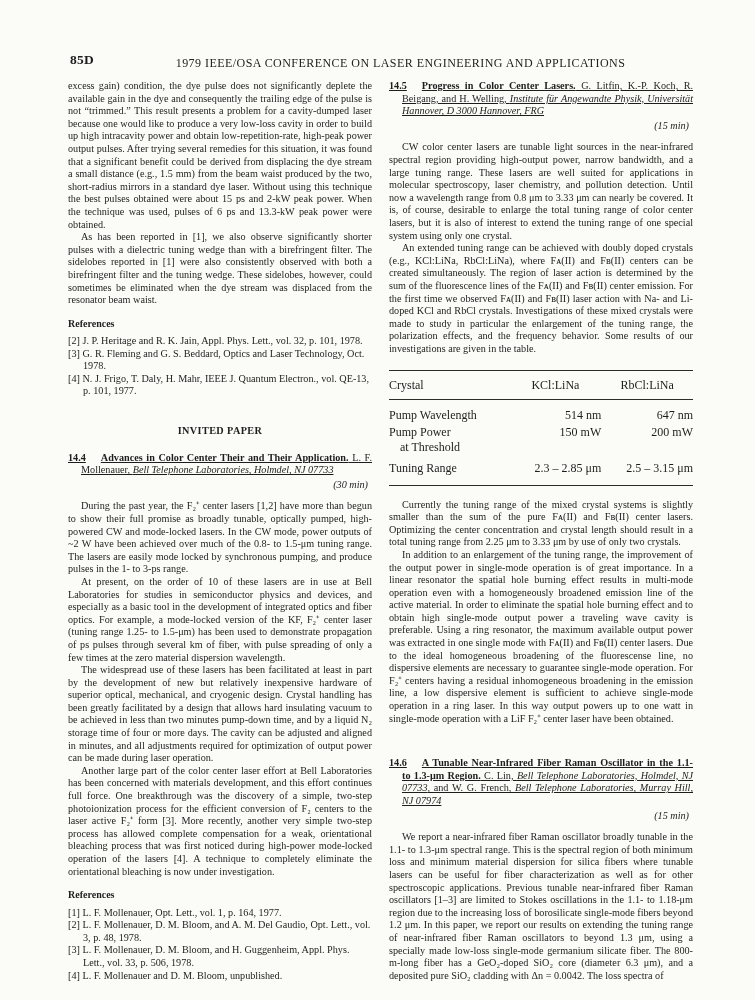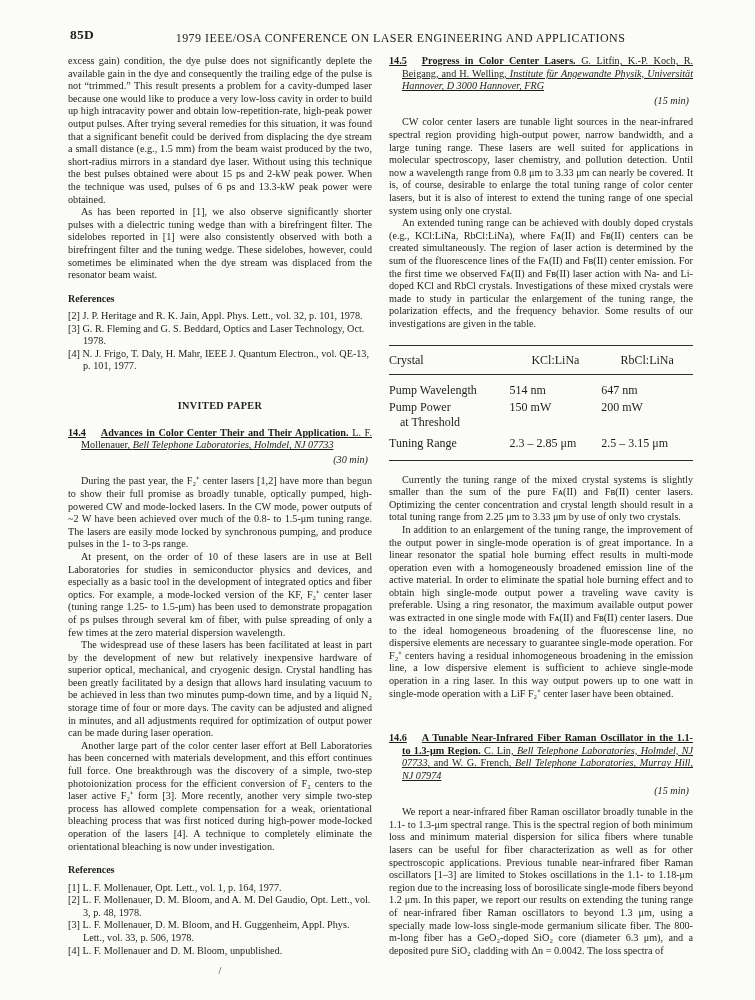--- a/index.html
+++ b/index.html
@@ -6,21 +6,21 @@
   body {
     width: 755px; height: 1000px;
     background: #fbfbf8;
     font-family: "Liberation Serif", serif;
     color: #1d1d1d;
     overflow: hidden;
   }
   .page {
     box-sizing: border-box;
     width: 755px; height: 988px;
-    padding: 27px 62px 0 68px;
+    padding: 52px 62px 0 68px;
     overflow: hidden;
   }
   .page-header { position: relative; height: 26px; margin-bottom: 2px; }
   .page-num {
     position: absolute; left: 2px; top: 0;
     font-weight: bold; font-size: 13.5px; letter-spacing: 0.3px;
   }
   .running-title {
     position: absolute; left: 40px; right: 0; top: 4px;
     text-align: center; font-size: 12px; letter-spacing: 0.45px;
@@ -67,21 +67,21 @@
     border-top: 1.4px solid #2c2c2c;
     border-bottom: 1.4px solid #2c2c2c;
     font-size: 12px;
   }
   .data-table th {
     font-weight: normal; text-align: center;
     padding: 7px 0 6px 0;
     border-bottom: 1px solid #2c2c2c;
   }
   .data-table th.l, .data-table td.l { text-align: left; }
-  .data-table td { text-align: left; vertical-align: top; padding: 1px 0; }
+  .data-table td { text-align: right; vertical-align: top; padding: 1px 0; }
   .data-table tbody tr:first-child td { padding-top: 8px; }
   .data-table tbody tr:last-child td { padding-top: 5px; padding-bottom: 9px; }
   .cell-sub { padding-left: 11px; }
   .cell-sub:empty { display: none; }
   .footer-mark { text-align: center; margin-top: 8px; color: #333; }
 </style>
 </head>
 <body>
 
 <div class="page">

